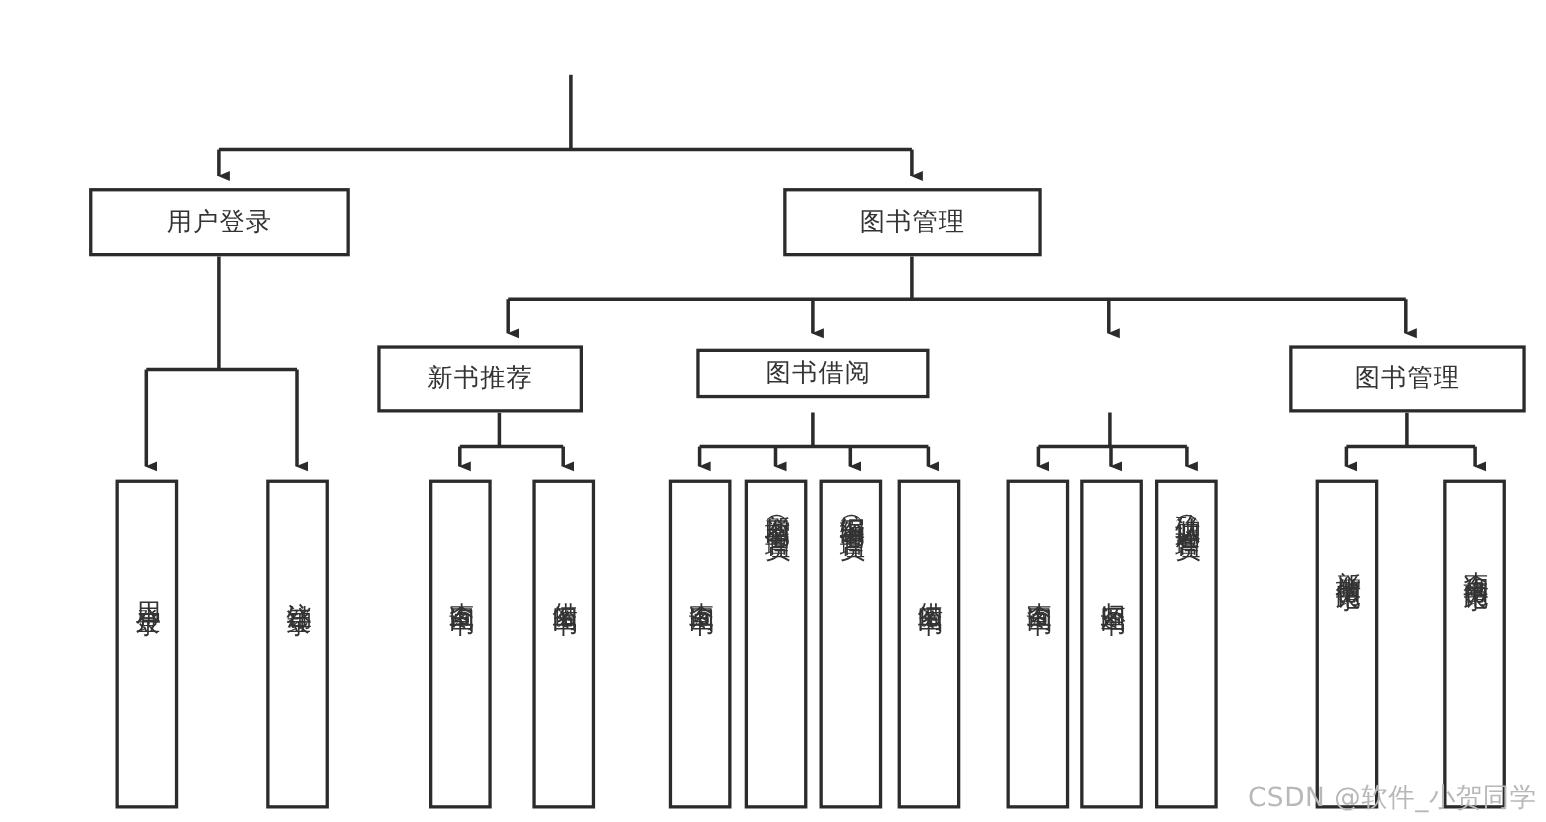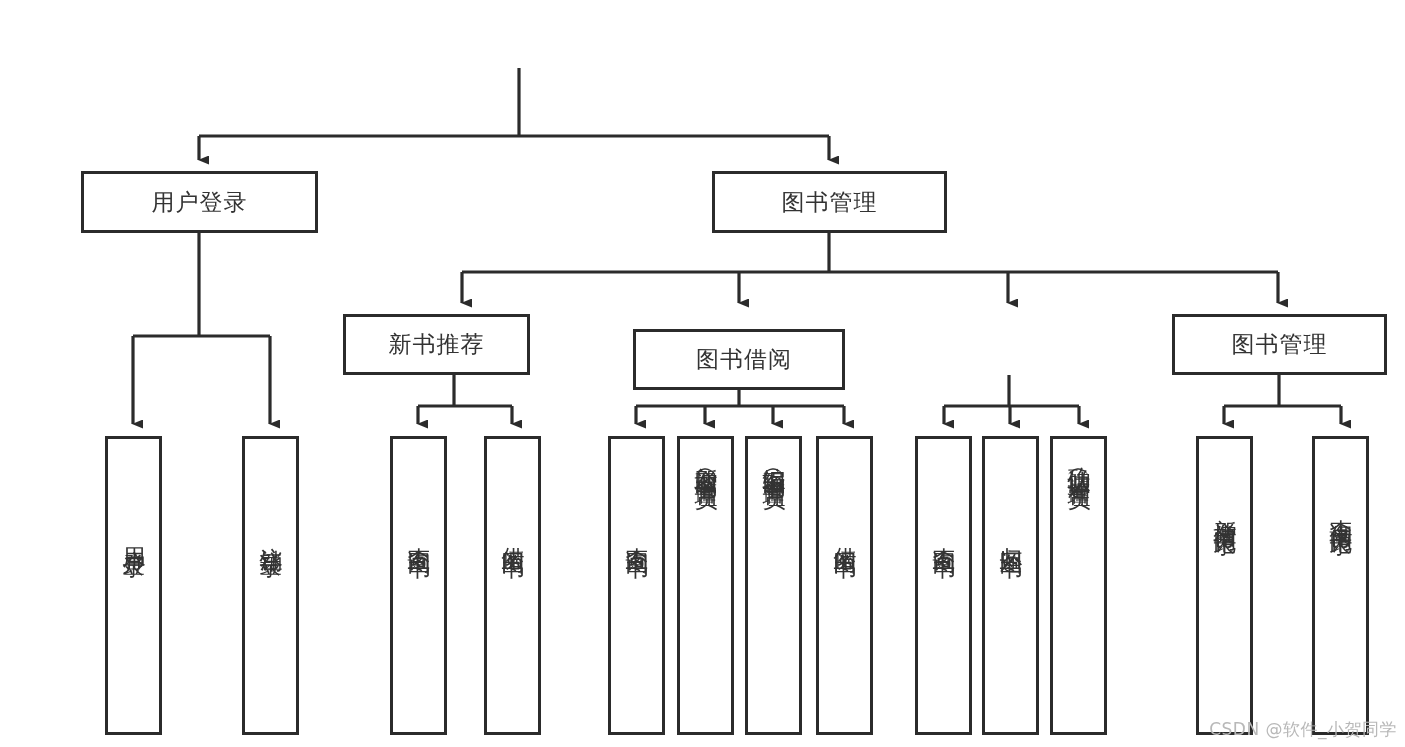--- a/index.html
+++ b/index.html
@@ -56,21 +56,21 @@
     left: 0;
     top: 0;
     width: 1405px;
     height: 747px;
     pointer-events: none;
   }
   .watermark {
     position: absolute;
     right: 8px;
     bottom: 6px;
-    font-size: 17px;
+    font-size: 24px;
     color: #b8b8b8;
     letter-spacing: 0.5px;
     white-space: nowrap;
   }
 </style>
 </head>
 <body>
 
 <div id="canvas">
 
@@ -128,21 +128,21 @@
   <div class="node" style="left:81px; top:171px; width:237px; height:62px;">
     <span class="label">用户登录</span>
   </div>
   <div class="node" style="left:712px; top:171px; width:235px; height:62px;">
     <span class="label">图书管理</span>
   </div>
 
   <div class="node" style="left:343px; top:314px; width:187px; height:61px;">
     <span class="label">新书推荐</span>
   </div>
-  <div class="node" style="left:633px; top:329px; width:212px; height:61px;padding-left:10px;">
+  <div class="node" style="left:633px; top:317px; width:212px; height:45px;padding-left:10px;">
     <span class="label">图书借阅</span>
   </div>
   <div class="node" style="left:1172px; top:314px; width:215px; height:61px;">
     <span class="label">图书管理</span>
   </div>
 
   <div class="node leaf midlow" style="left:105px; top:436px; width:57px; height:299px;">
     <span class="label">用户登录</span>
   </div>
   <div class="node leaf midlow" style="left:242px; top:436px; width:57px; height:299px;">

